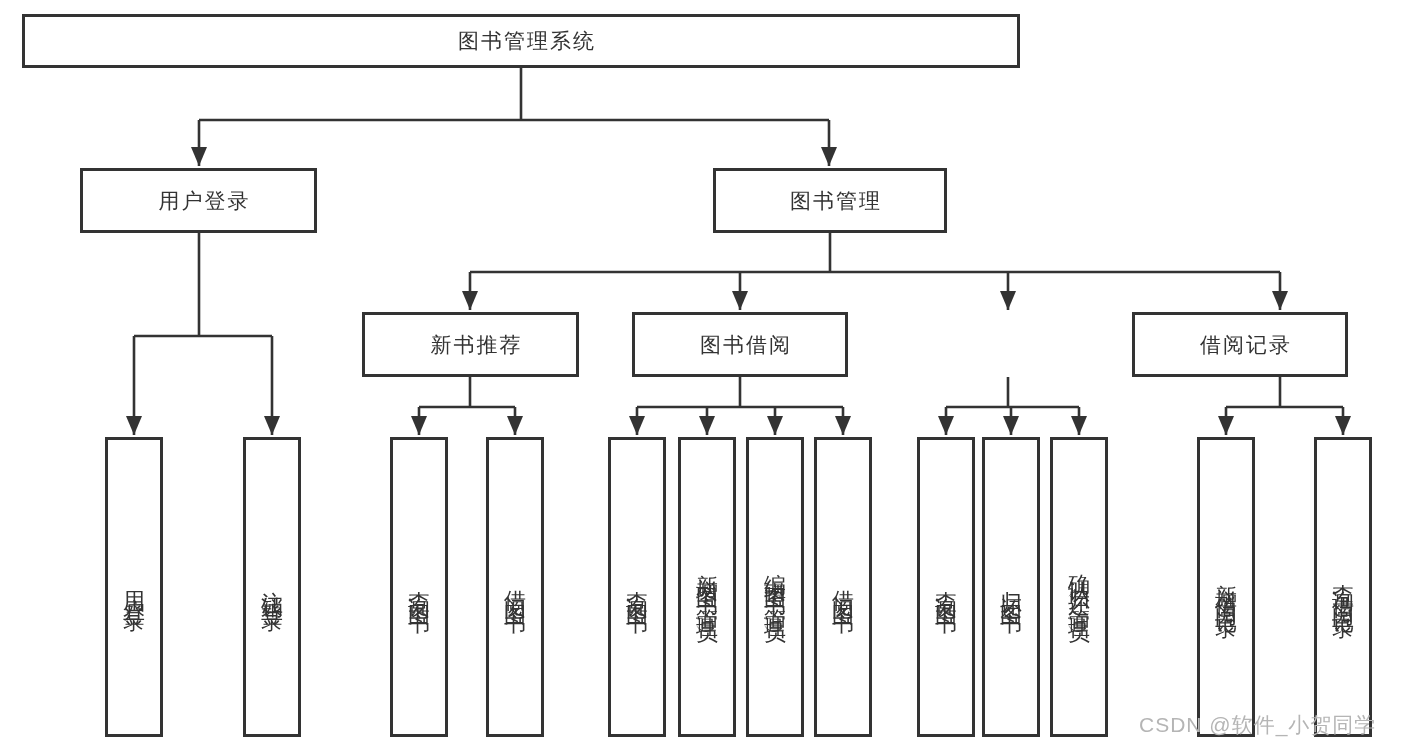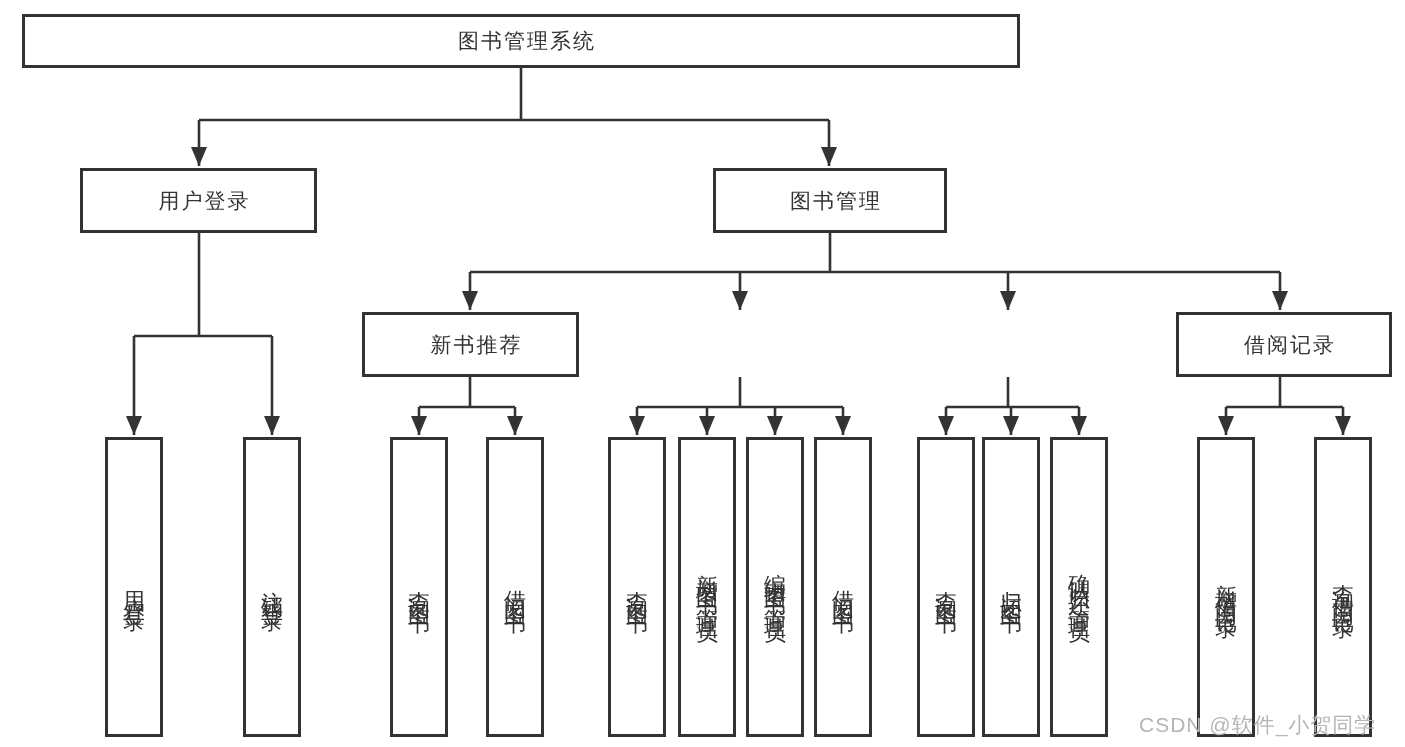--- a/index.html
+++ b/index.html
@@ -78,21 +78,22 @@
       </g>
     </g>
   </svg>
 
   <div class="node h" style="left:22px; top:14px; width:998px; height:54px;">图书管理系统</div>
 
   <div class="node h" style="left:80px; top:168px; width:237px; height:65px;">用户登录</div>
   <div class="node h" style="left:362px; top:312px; width:217px; height:65px;">新书推荐</div>
 
   <div class="node h" style="left:713px; top:168px; width:234px; height:65px;">图书管理</div>
-  <div class="node h" style="left:1176px; top:312px; width:216px; height:65px;">借阅记录</div>
+  <div class="node h" style="left:632px; top:312px; width:216px; height:65px;">图书借阅</div>
+  <div class="node h" style="left:1132px; top:312px; width:216px; height:65px;">借阅记录</div>
 
   <div class="node v" style="left:105px; top:437px; width:58px; height:300px;">用户登录</div>
   <div class="node v" style="left:243px; top:437px; width:58px; height:300px;">注销登录</div>
 
   <div class="node v" style="left:390px; top:437px; width:58px; height:300px;">查询图书</div>
   <div class="node v" style="left:486px; top:437px; width:58px; height:300px;">借阅图书</div>
 
   <div class="node v" style="left:608px; top:437px; width:58px; height:300px;">查询图书</div>
   <div class="node v" style="left:678px; top:437px; width:58px; height:300px;">新增图书（管理员）</div>
   <div class="node v" style="left:746px; top:437px; width:58px; height:300px;">编辑图书（管理员）</div>

